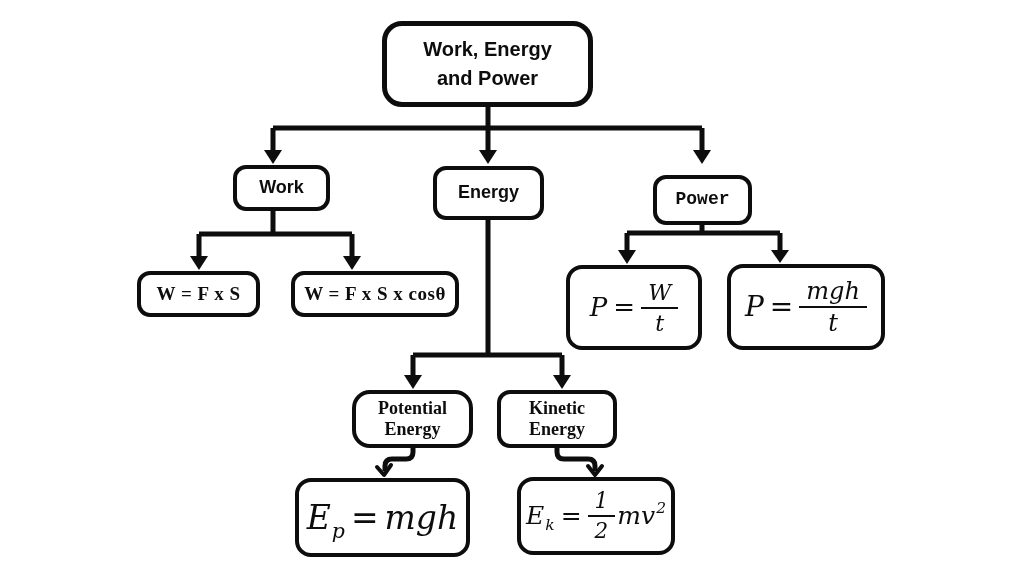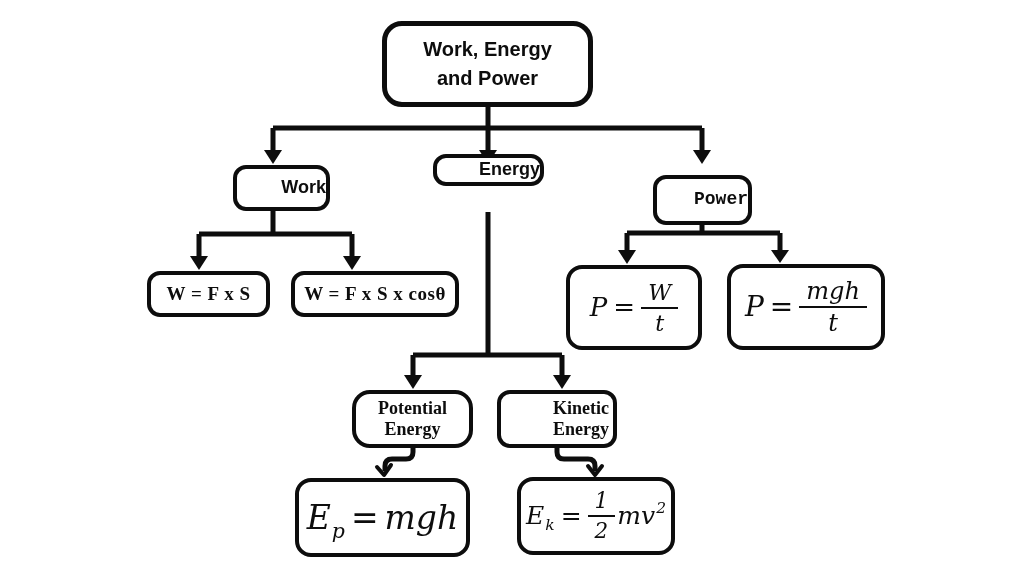--- a/index.html
+++ b/index.html
@@ -36,21 +36,21 @@
     z-index: 2;
     line-height: 1.2;
   }
   .node.root {
     border-width: 5px;
     border-radius: 20px;
     font-size: 20px;
     line-height: 1.45;
     padding: 0 18px;
   }
-  .sans  { font-family: "Liberation Sans", sans-serif; font-weight: 700; justify-content: flex-end; }
+  .sans  { font-family: "Liberation Sans", sans-serif; font-weight: 700; }
   .serif { font-family: "Liberation Serif", serif; font-weight: 700; }
   .math  {
     font-family: "DejaVu Serif", "Liberation Serif", serif;
     font-style: italic;
     font-weight: 500;
   }
   .lvl1 { font-size: 18px; }
   .wfrm { font-size: 19px; letter-spacing: 0.5px; }
   .efrm { font-size: 18px; line-height: 1.18; padding: 2px 4px; }
   .pfrm { font-size: 26px; border-radius: 16px; }
@@ -121,29 +121,29 @@
   </svg>
 
   <div class="node sans root" style="left:382px; top:21px; width:211px; height:86px;">
     <span>Work, Energy and Power</span>
   </div>
 
   <div class="node sans lvl1" style="left:225px; top:165px; width:97px; height:46px;margin-left:8px;">
     <span>Work</span>
   </div>
 
-  <div class="node sans lvl1" style="left:433px; top:154px; width:111px; height:32px;">
+  <div class="node sans lvl1" style="left:433px; top:166px; width:111px; height:54px;">
     <span>Energy</span>
   </div>
 
   <div class="node sans lvl1" style="left:653px; top:175px; width:99px; height:50px;font-family:Liberation Mono, monospace;">
     <span>Power</span>
   </div>
 
-  <div class="node serif wfrm" style="left:137px; top:271px; width:123px; height:46px;margin-left:10px;">
+  <div class="node serif wfrm" style="left:137px; top:271px; width:123px; height:46px;">
     <span>W = F x S</span>
   </div>
 
   <div class="node serif wfrm" style="left:275px; top:271px; width:168px; height:46px;margin-left:16px;">
     <span>W = F x S x cosθ</span>
   </div>
 
   <div class="node math pfrm" style="left:566px; top:265px; width:136px; height:85px;">
     <span class="frow tight">
       <span>P</span>
@@ -163,21 +163,21 @@
         <span class="num">mgh</span>
         <span class="den">t</span>
       </span>
     </span>
   </div>
 
   <div class="node serif efrm" style="left:352px; top:390px; width:121px; height:58px;border-radius:18px;">
     <span>Potential Energy</span>
   </div>
 
-  <div class="node serif efrm" style="left:497px; top:390px; width:120px; height:58px;text-align:right;">
+  <div class="node serif efrm" style="left:497px; top:390px; width:120px; height:58px;">
     <span>Kinetic Energy</span>
   </div>
 
   <div class="node math bigfrm" style="left:295px; top:478px; width:175px; height:79px;">
     <span class="frow tight">
       <span class="base-group">
         <span>E</span>
         <span class="sub">p</span>
       </span>
       <span>=</span>

